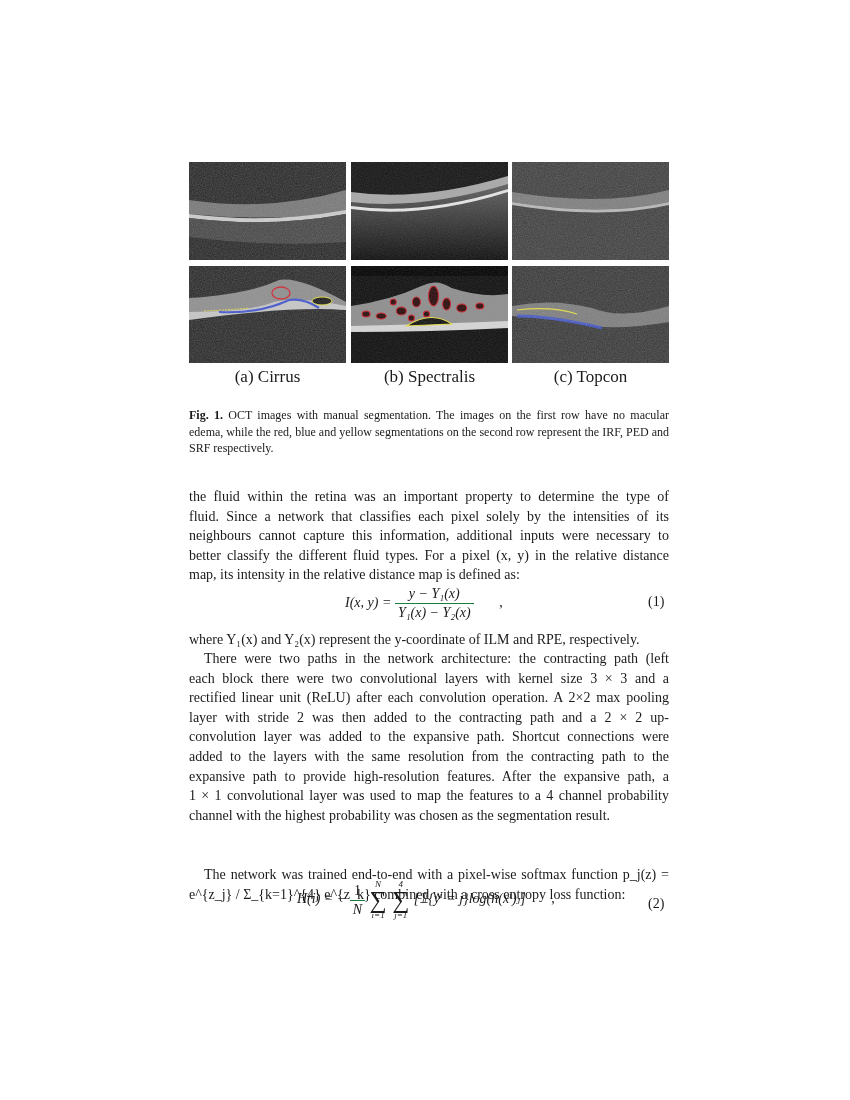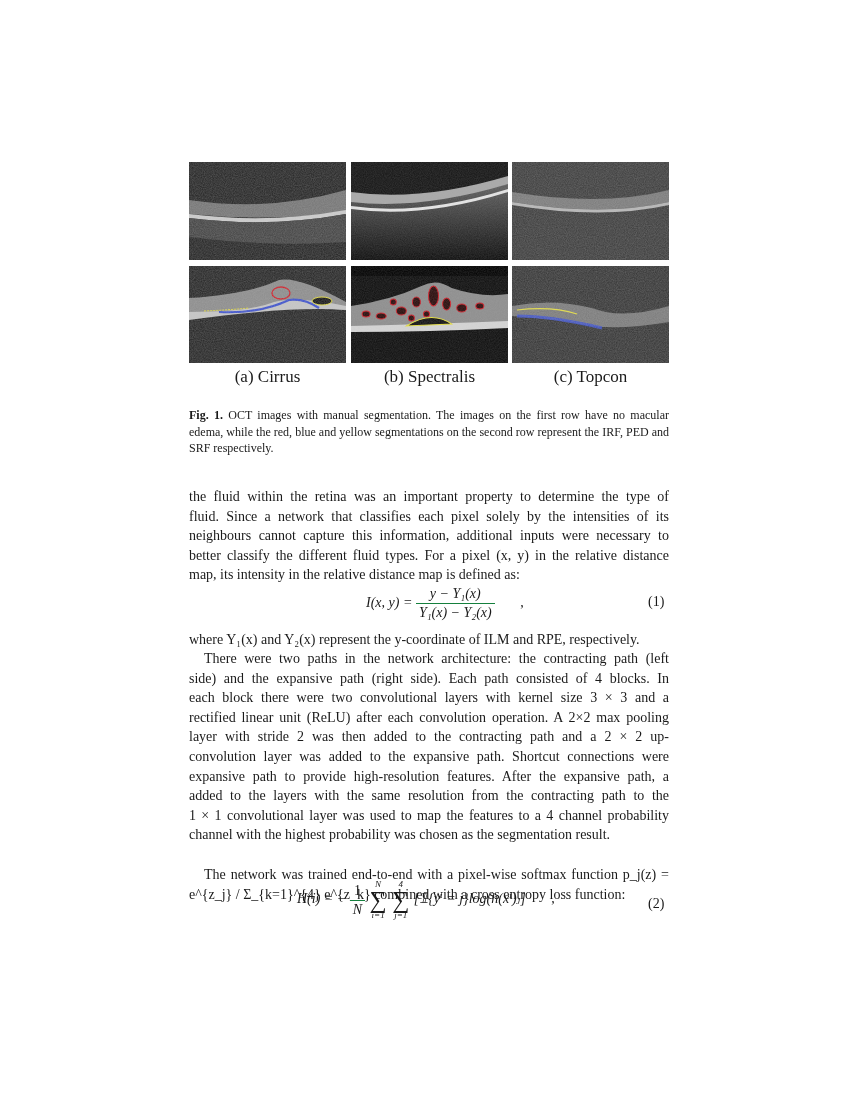--- a/index.html
+++ b/index.html
@@ -131,43 +131,42 @@
 </div>
 
 <div class="para" style="top:487px;">
   <span class="line">the fluid within the retina was an important property to determine the type of</span>
   <span class="line">fluid. Since a network that classifies each pixel solely by the intensities of its</span>
   <span class="line">neighbours cannot capture this information, additional inputs were necessary to</span>
   <span class="line">better classify the different fluid types. For a pixel (x, y) in the relative distance</span>
   <span class="line last">map, its intensity in the relative distance map is defined as:</span>
 </div>
 
-<div class="eq" style="left:366px; top:585px;">
+<div class="eq" style="left:345px; top:585px;">
   <i class="m">I(x, y) =</i>
   <span class="frac">
     <i class="num m">y − Y₁(x)</i>
     <i class="den m">Y₁(x) − Y₂(x)</i>
   </span>
   <span style="margin-left:22px;">,</span>
 </div>
 <div class="eqnum" style="left:648px; top:594px;">(1)</div>
 
 <div class="para" style="top:630px;">
   <span class="line last">where Y₁(x) and Y₂(x) represent the y-coordinate of ILM and RPE, respectively.</span>
 </div>
 
 <div class="para" style="top:649px;">
   <span class="line indent">There were two paths in the network architecture: the contracting path (left</span>
-  <span class="line">side) and the expansive path (right side). Each path consisted of 4 blocks. In</span>
   <span class="line">each block there were two convolutional layers with kernel size 3 × 3 and a</span>
   <span class="line">rectified linear unit (ReLU) after each convolution operation. A 2×2 max pooling</span>
   <span class="line">layer with stride 2 was then added to the contracting path and a 2 × 2 up-</span>
   <span class="line">convolution layer was added to the expansive path. Shortcut connections were</span>
+  <span class="line">added to the layers with the same resolution from the contracting path to the</span>
   <span class="line">expansive path to provide high-resolution features. After the expansive path, a</span>
-  <span class="line">added to the layers with the same resolution from the contracting path to the</span>
   <span class="line">1 × 1 convolutional layer was used to map the features to a 4 channel probability</span>
   <span class="line last">channel with the highest probability was chosen as the segmentation result.</span>
 </div>
 
 <div class="para" style="top:865px;">
   <span class="line indent">The network was trained end-to-end with a pixel-wise softmax function p_j(z) =</span>
   <span class="line last">e^{z_j} / Σ_{k=1}^{4} e^{z_k} combined with a cross entropy loss function:</span>
 </div>
 
 <div class="eq" style="left:297px; top:880px;">

